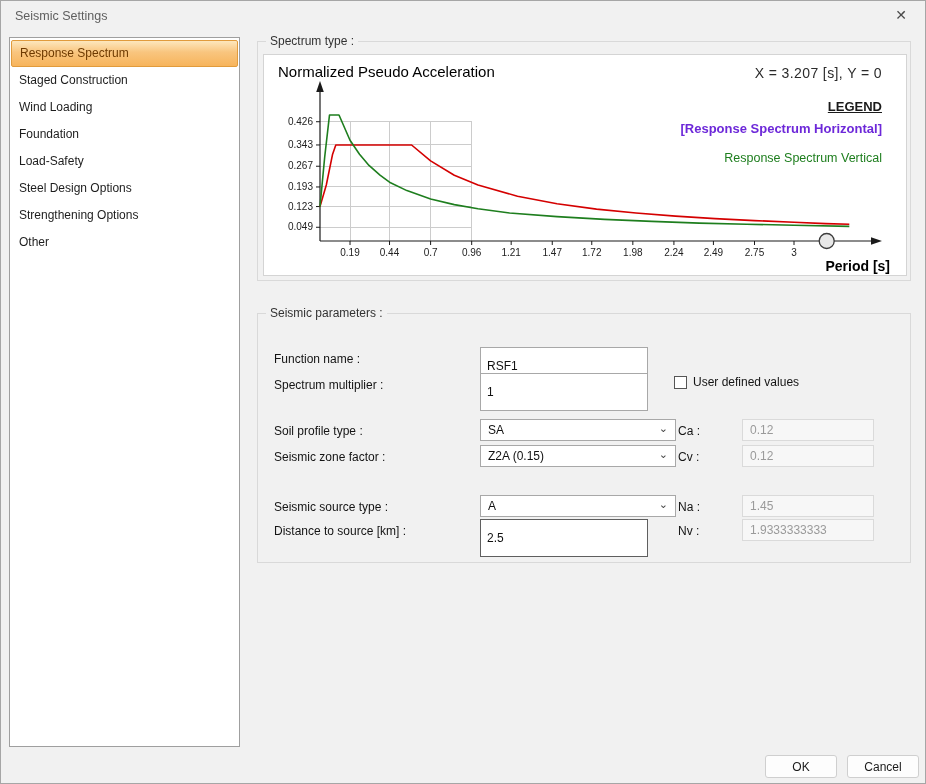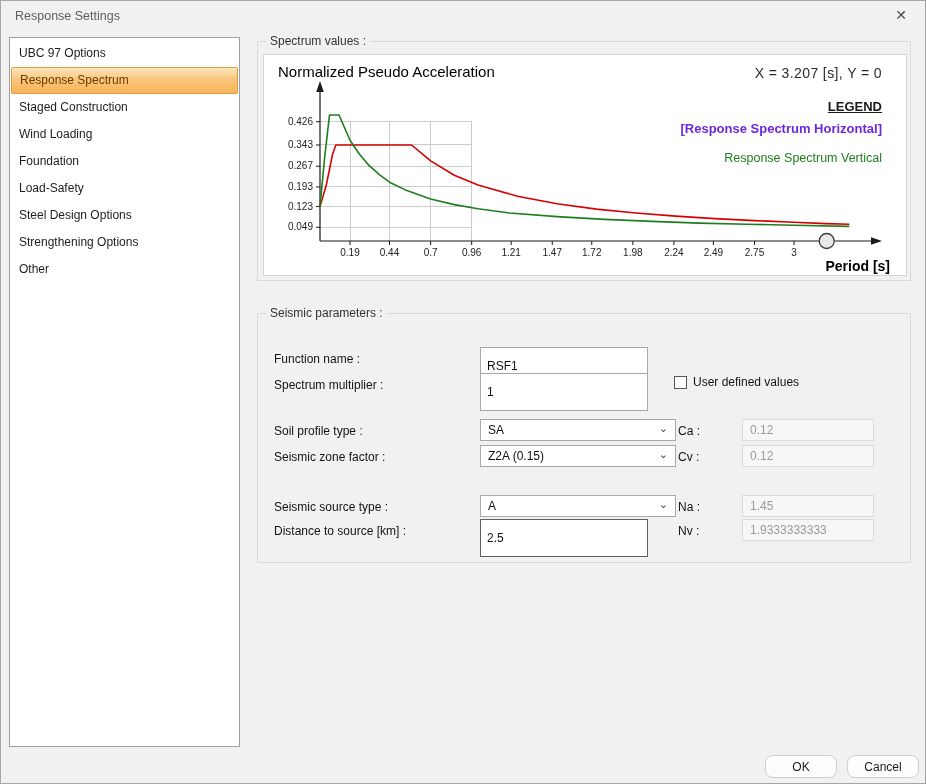--- a/index.html
+++ b/index.html
@@ -26,48 +26,47 @@
   .period-label{position:absolute;right:16px;bottom:1px;font-size:14px;font-weight:600;color:#000;}
   .plabel{position:absolute;left:16px;font-size:12px;color:#141414;}
   .rlabel{position:absolute;left:420px;font-size:12px;color:#141414;}
   .pinput{position:absolute;left:222px;width:168px;height:22px;box-sizing:border-box;border:1px solid #a8a8a8;background:#fff;font-size:12px;font-family:inherit;padding:18px 6px;color:#111;outline:none;}
   .pinput.focused{border-color:#5f5f5f;}
   .combo{position:absolute;left:222px;width:196px;height:22px;box-sizing:border-box;border:1px solid #a8a8a8;background:#fff;font-size:12px;color:#111;display:flex;align-items:center;justify-content:space-between;padding:0 7px;cursor:default;}
   .combo .chev{color:#444;font-size:11px;line-height:1;margin-top:-3px;}
   .dfield{position:absolute;left:484px;width:132px;height:22px;box-sizing:border-box;border:1px solid #dadada;background:#f7f7f7;font-size:12px;color:#9a9a9a;display:flex;align-items:center;padding:0 7px;}
   .chk{position:absolute;left:416px;top:61px;display:flex;align-items:center;gap:6px;font-size:12px;color:#141414;cursor:default;}
   .chk .box{width:13px;height:13px;border:1px solid #555;background:#fff;display:inline-block;box-sizing:border-box;}
-  .footer-btn{position:absolute;width:72px;height:23px;background:#fdfdfd;border:1px solid #cfcfcf;border-radius:8px;font-size:12px;font-family:inherit;color:#1a1a1a;cursor:pointer;}
+  .footer-btn{position:absolute;width:72px;height:23px;background:#fdfdfd;border:1px solid #cfcfcf;border-radius:3px;font-size:12px;font-family:inherit;color:#1a1a1a;cursor:pointer;}
   .btn-ok{left:764px;top:754px;}
   .btn-cancel{left:846px;top:754px;}
 </style>
 </head>
 <body>
 
 <div class="dialog">
 
   <div class="titlebar">
-    <span class="win-title">Response Settings</span>
+    <span class="win-title">Seismic Settings</span>
     <span class="win-close">✕</span>
   </div>
 
   <div class="sidebar">
-      <div class="nav-item">UBC 97 Options</div>
       <div class="nav-item selected">Response Spectrum</div>
       <div class="nav-item">Staged Construction</div>
       <div class="nav-item">Wind Loading</div>
       <div class="nav-item">Foundation</div>
       <div class="nav-item">Load-Safety</div>
       <div class="nav-item">Steel Design Options</div>
       <div class="nav-item">Strengthening Options</div>
       <div class="nav-item">Other</div>
     </div>
 
   <div class="grp group-spectrum">
-    <span class="grp-label">Spectrum values :</span>
+    <span class="grp-label">Spectrum type :</span>
     <div class="chart">
       <svg width="642" height="220" viewBox="0 0 642 220">
           <line x1="86.02" y1="66.72" x2="86.02" y2="186" stroke="#cccccc" stroke-width="1" shape-rendering="crispEdges"></line>
           <line x1="125.52" y1="66.72" x2="125.52" y2="186" stroke="#cccccc" stroke-width="1" shape-rendering="crispEdges"></line>
           <line x1="166.6" y1="66.72" x2="166.6" y2="186" stroke="#cccccc" stroke-width="1" shape-rendering="crispEdges"></line>
           <line x1="207.68" y1="66.72" x2="207.68" y2="186" stroke="#cccccc" stroke-width="1" shape-rendering="crispEdges"></line>
           <line x1="56" y1="172.28" x2="207.68" y2="172.28" stroke="#cccccc" stroke-width="1" shape-rendering="crispEdges"></line>
           <line x1="56" y1="151.56" x2="207.68" y2="151.56" stroke="#cccccc" stroke-width="1" shape-rendering="crispEdges"></line>
           <line x1="56" y1="131.96" x2="207.68" y2="131.96" stroke="#cccccc" stroke-width="1" shape-rendering="crispEdges"></line>
           <line x1="56" y1="111.24" x2="207.68" y2="111.24" stroke="#cccccc" stroke-width="1" shape-rendering="crispEdges"></line>

